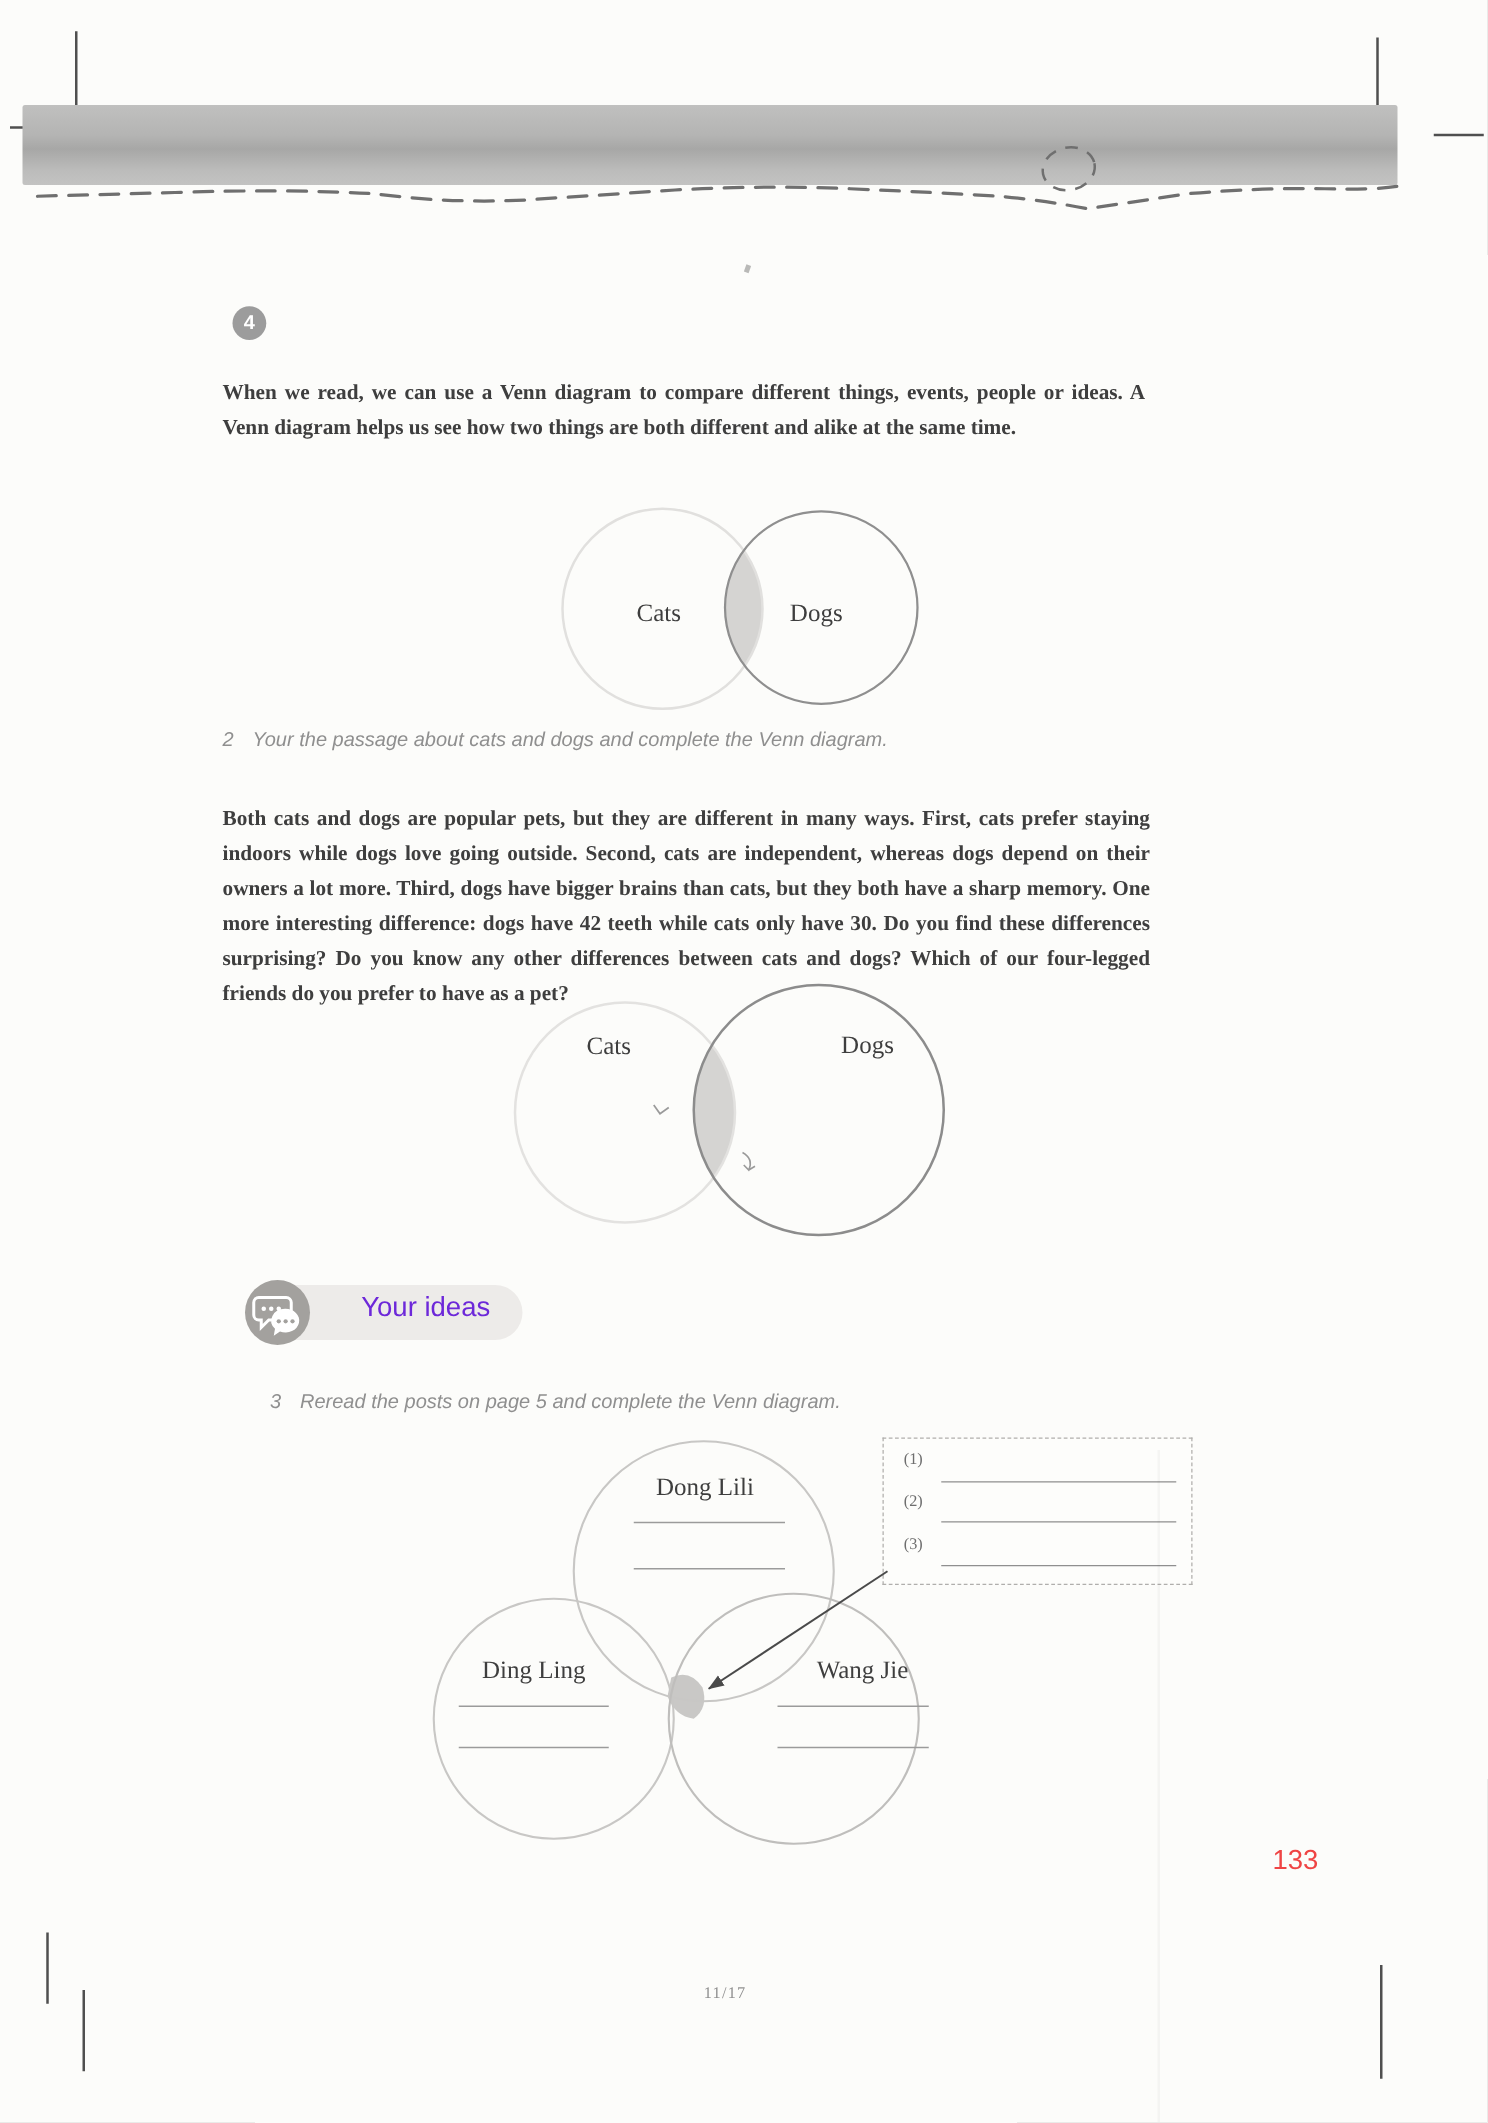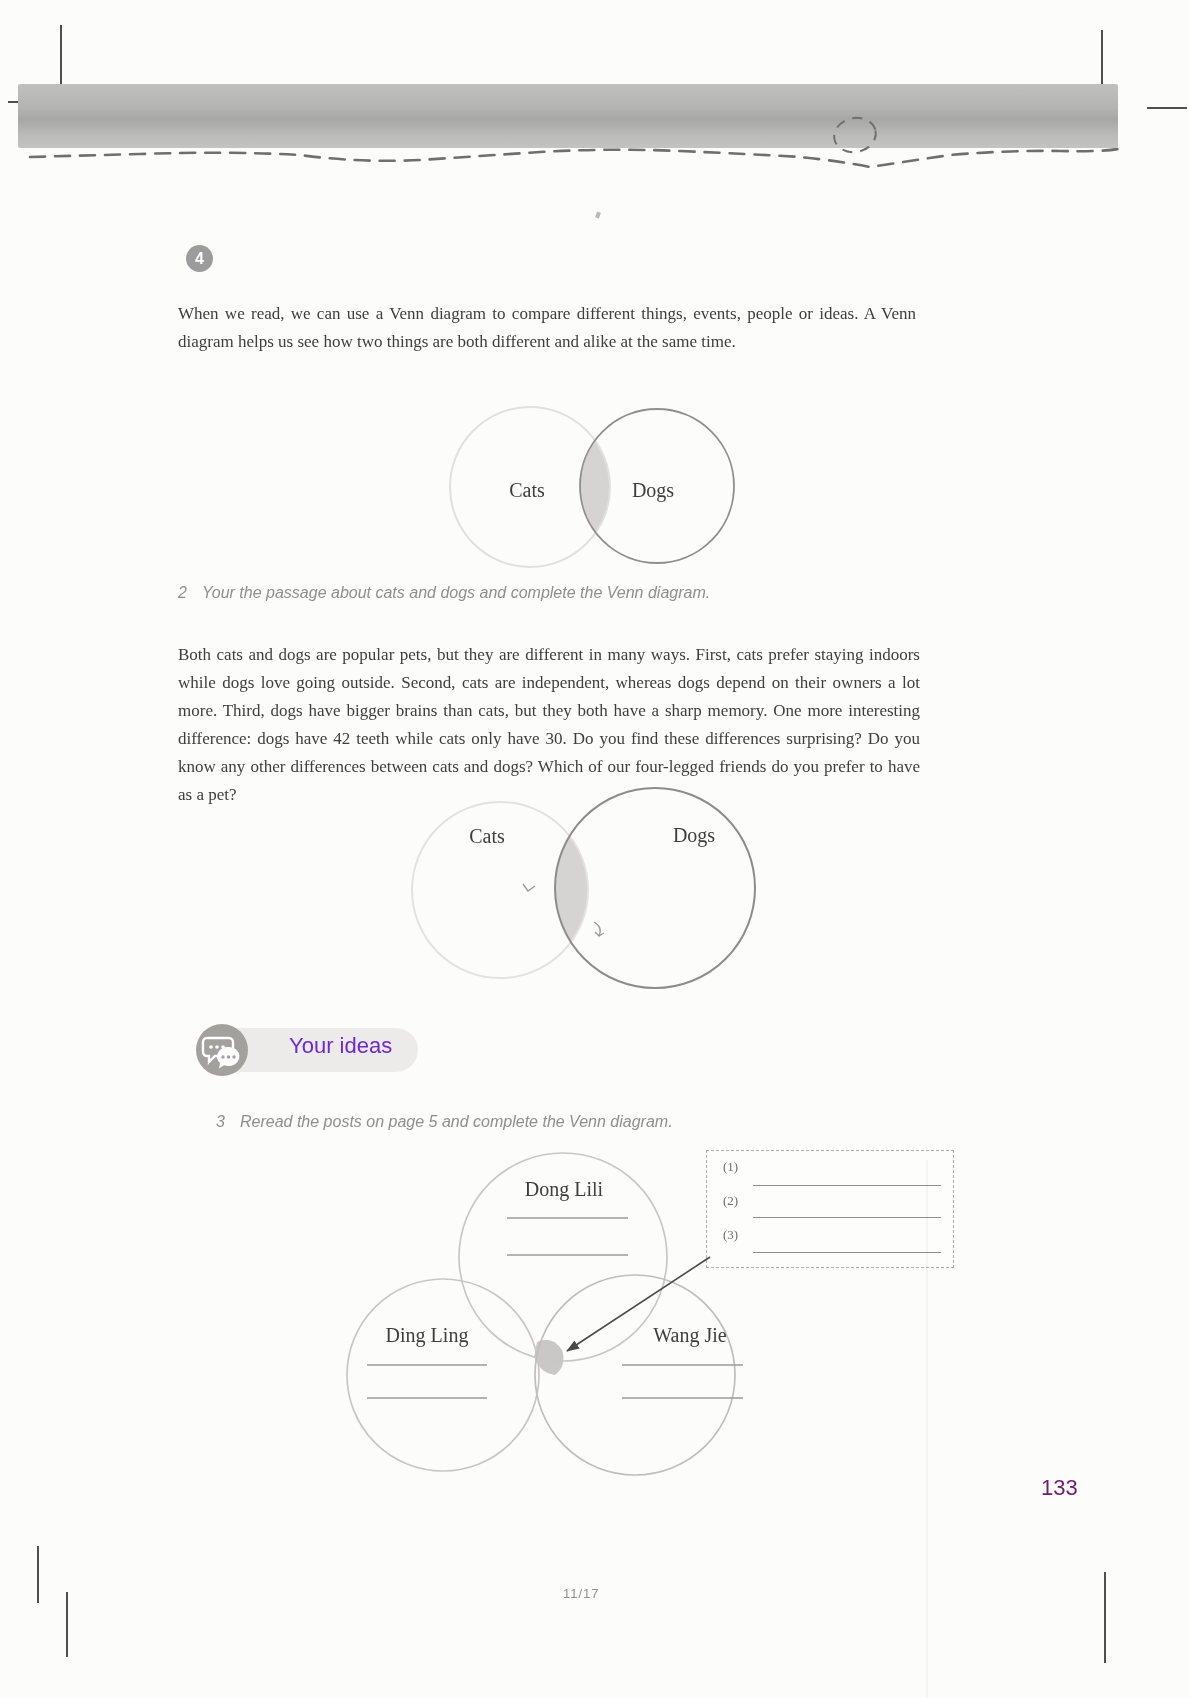--- a/index.html
+++ b/index.html
@@ -24,21 +24,21 @@
     position:absolute;left:186px;top:245px;width:27px;height:27px;border-radius:50%;
     background:#9c9c9c;color:#ffffff;font-weight:bold;font-size:16px;
     display:flex;align-items:center;justify-content:center;
   }
   .title{
     position:absolute;left:223px;top:243px;font-size:27px;font-weight:bold;
     color:#3b3b3b;letter-spacing:-0.3px;white-space:nowrap;
   }
   .serifpara{
     position:absolute;font-family:"Liberation Serif",serif;font-size:17px;
-    line-height:28px;color:#3e3e3e;text-align:justify;
+    line-height:28px;color:#3e3e3e;text-align:justify;font-weight:bold;
   }
   .intro{left:178px;top:283px;width:738px;}
   .passage{left:178px;top:624px;width:742px;}
   .prompt{
     position:absolute;left:178px;font-size:16px;font-style:italic;color:#8f8f8f;
     white-space:nowrap;
   }
   .prompt .num{display:inline-block;width:18px;margin-right:6px;}
   svg text{font-family:"Liberation Serif",serif;fill:#3e3e3e;}
   
@@ -51,23 +51,23 @@
   }
   
   .ansbox{
     position:absolute;left:706px;top:1150px;width:246px;height:116px;
     border:1.5px dashed #b0aeac;background:rgba(255,255,255,0.25);
   }
   .anslabel{
     position:absolute;font-family:"Liberation Serif",serif;font-size:13px;color:#6e6e6e;left:16px;
   }
   .ansline{position:absolute;left:46px;width:188px;border-bottom:1.2px solid #8f8f8f;}
-  .pagenum{position:absolute;left:1018px;top:1475px;font-size:22px;color:#701a75;margin-left:23px;}
+  .pagenum{position:absolute;left:1018px;top:1475px;font-size:22px;color:#ef4444;}
   .footer{
-    position:absolute;left:563px;top:1586px;font-family:Liberation Sans, sans-serif;
+    position:absolute;left:563px;top:1586px;font-family:Liberation Serif, serif;
     font-size:13px;color:#919191;letter-spacing:1px;
   }
   .scanline{position:absolute;background:rgba(0,0,0,0.03);}
 </style>
 </head>
 <body>
 
 <div class="page">
 
   <div class="vmark" style="left:60px;top:25px;height:63px;"></div>

